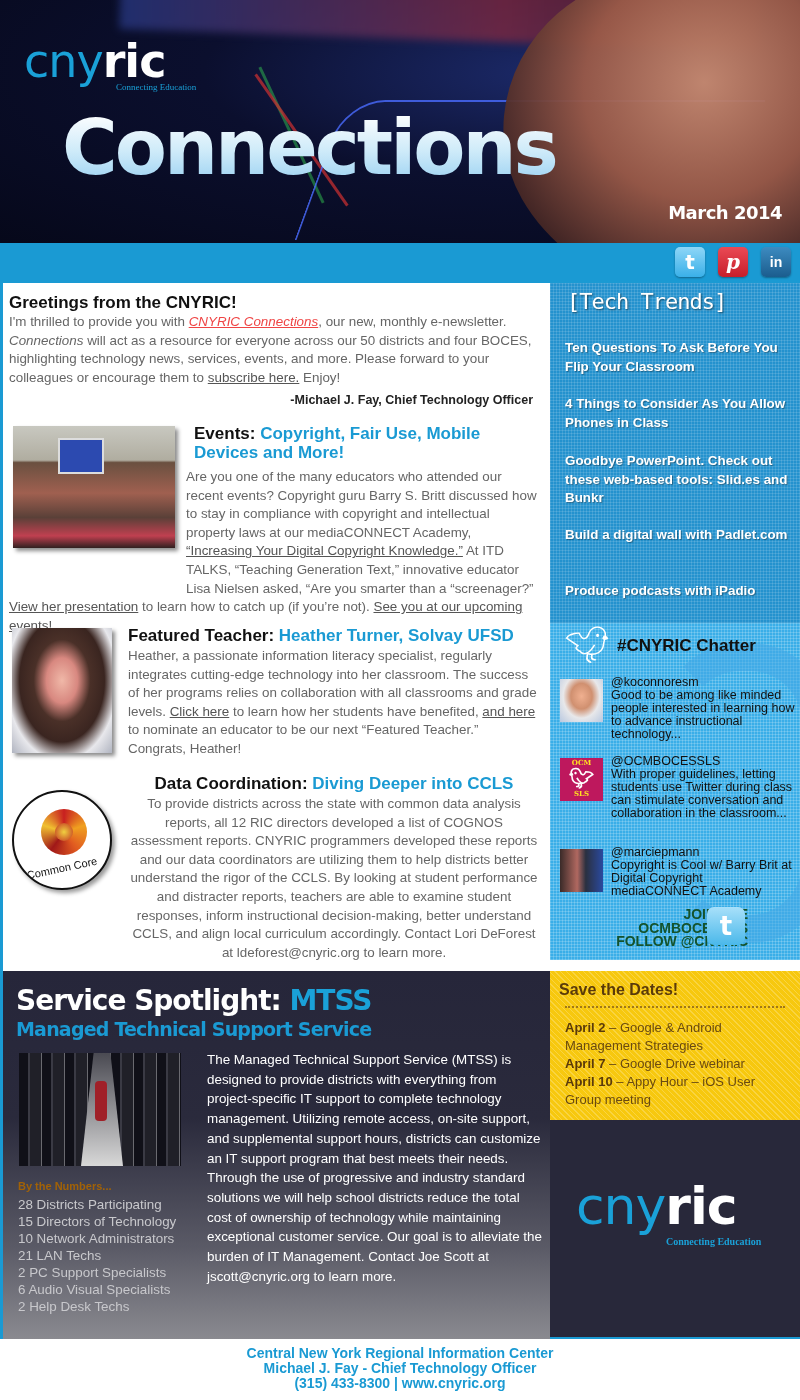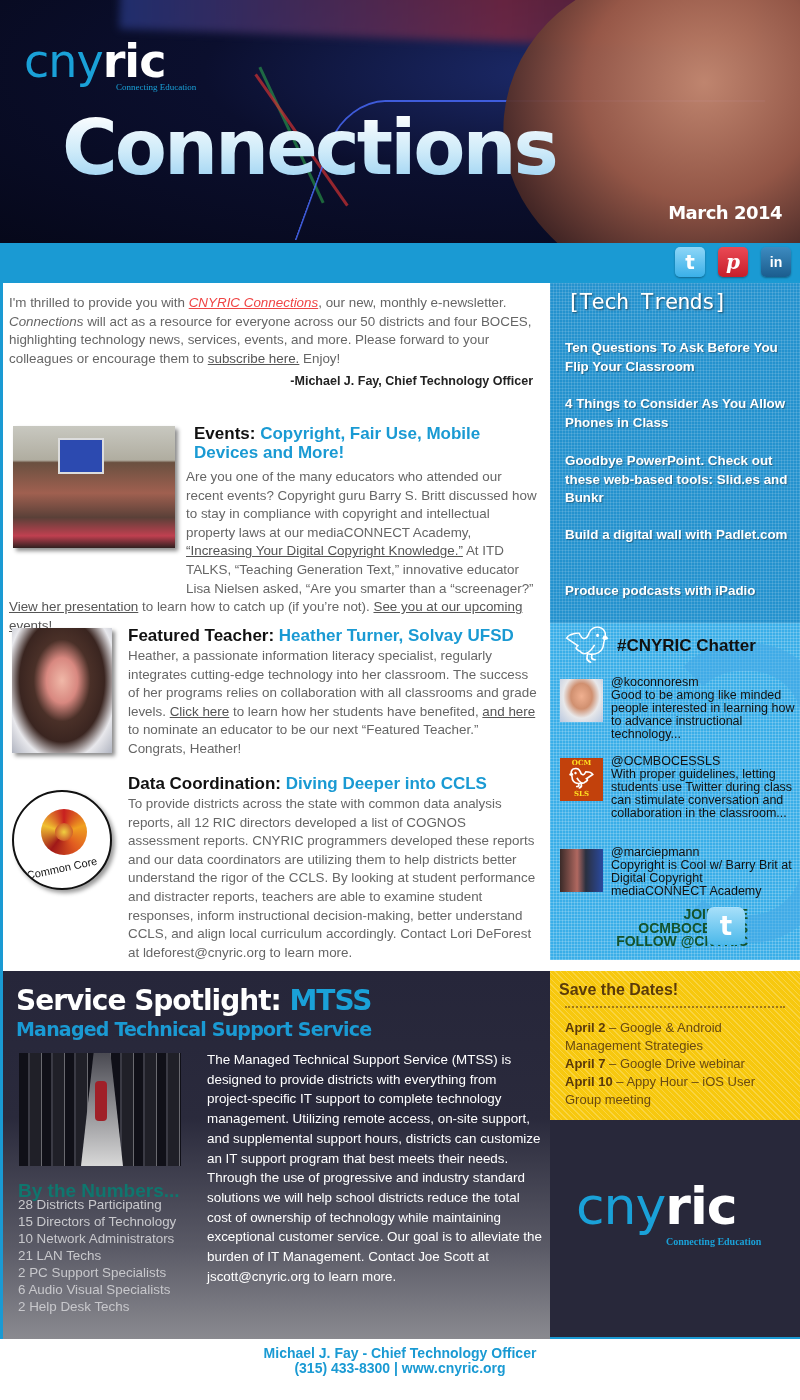--- a/index.html
+++ b/index.html
@@ -61,21 +61,21 @@
   .side-trends .big-bg { position: absolute; left: 110px; top: 360px; width: 170px; height: 300px; border-radius: 80px; border: 28px solid rgba(70,170,230,.55); border-left-color: transparent; }
   .trends-title { position: absolute; left: 17px; top: 6px; font-family: "DejaVu Sans Mono", monospace; font-size: 22px; color: #fff; text-shadow: 1px 1px 2px rgba(0,0,0,.5); letter-spacing: -1px; }
   .trend { position: absolute; left: 15px; width: 230px; font-size: 13.4px; font-weight: bold; color: #fff; line-height: 18.5px; text-shadow: 1px 1px 1px rgba(0,0,0,.35); }
 
   .chatter-bird { position: absolute; left: 564px; top: 624px; font-size: 36px; color: #fff; font-family: "DejaVu Sans", sans-serif; transform: scaleX(-1); }
   .chatter-title { position: absolute; left: 617px; top: 636px; font-size: 17px; font-weight: bold; color: #111; }
   .tweet { position: absolute; left: 560px; width: 235px; }
   .tweet .av { position: absolute; left: 0; top: 0; width: 43px; height: 43px; }
   .tweet .txt { position: absolute; left: 51px; top: -3px; width: 190px; font-size: 12.5px; color: #111; line-height: 13px; }
   .av.p1 { background: radial-gradient(ellipse at 50% 40%, #f0b090 0%, #d09070 35%, #e8e8ea 60%, #b8c8e0 100%); }
-  .av.p2 { background: #c2410c; color: #ffe020; font-size: 7px; font-weight: bold; text-align: center; font-family: "DejaVu Serif", serif; }
+  .av.p2 { background: #be185d; color: #ffe020; font-size: 7px; font-weight: bold; text-align: center; font-family: "DejaVu Serif", serif; }
   .av.p2 .bird { display: block; color: #fff; font-size: 20px; line-height: 22px; font-family: "DejaVu Sans", sans-serif; }
   .av.p3 { background: linear-gradient(90deg, #3a2a28, #b06860 40%, #2a3040 60%, #2a4aa0); }
   .join { position: absolute; left: 567px; top: 908px; width: 135px; text-align: right; font-size: 14px; font-weight: bold; color: #14532d; line-height: 13.5px; margin-left: 46px; }
   .join-btn { position: absolute; left: 707px; top: 907px; width: 38px; height: 38px; border-radius: 7px; background: linear-gradient(#a8e0fa, #4ab8ea); color: #fff; font-size: 26px; font-weight: bold; display: flex; align-items: center; justify-content: center; font-family: "DejaVu Sans", sans-serif; }
 
   .dates { position: absolute; left: 550px; top: 971px; width: 250px; height: 149px;
     background-color: #f7c80e;
     background-image: repeating-linear-gradient(45deg, rgba(255,255,255,.22) 0 1px, transparent 1px 4px); }
   .dates-title { position: absolute; left: 9px; top: 10px; font-size: 16px; font-weight: bold; color: #5a3a0a; text-align: right; }
   .dates-rule { position: absolute; left: 15px; top: 35px; width: 220px; border-top: 2px dotted #a07818; }
@@ -85,21 +85,21 @@
   
   .spot { position: absolute; left: 0; top: 971px; width: 550px; height: 368px; border-left: 3px solid #1a9ad3;
     background: linear-gradient(180deg, #26263a 0%, #2a2a3c 40%, #5a5a66 75%, #8a8a90 100%); }
   .spot-title { position: absolute; left: 16px; top: 984px; font-family: "DejaVu Sans", sans-serif; font-size: 28px; font-weight: bold; color: #fff; letter-spacing: -1px; }
   .spot-title .accent { color: #1aa1d8; }
   .spot-sub { position: absolute; left: 16px; top: 1018px; font-family: "DejaVu Sans", sans-serif; font-size: 19px; font-weight: bold; color: #1a9ad3; letter-spacing: -.8px; }
   .server-photo { position: absolute; left: 19px; top: 1053px; width: 162px; height: 113px;
     background: repeating-linear-gradient(90deg, #101018 0 9px, #3a3a44 9px 11px, #202028 11px 22px, #6a6a70 22px 23px); }
   .server-photo::before { content: ""; position: absolute; left: 62px; top: 0; width: 42px; height: 113px; background: linear-gradient(180deg, #4a4a52, #d8d8d8); clip-path: polygon(30% 0, 70% 0, 100% 100%, 0 100%); }
   .server-photo::after { content: ""; position: absolute; left: 76px; top: 28px; width: 12px; height: 40px; background: #a02028; border-radius: 4px; }
-  .numbers-title { position: absolute; left: 18px; top: 1180px; font-size: 19px; font-weight: bold; color: #0f766e; }
+  .numbers-title { position: absolute; left: 18px; top: 1180px; font-size: 11px; font-weight: bold; color: #a16207; }
   .numbers { position: absolute; left: 18px; top: 1196px; font-size: 13.4px; color: #c8c8cc; line-height: 17px; }
   .spot-body { position: absolute; left: 207px; top: 1050px; width: 335px; font-size: 13.4px; color: #fff; line-height: 19.7px; }
 
   .side-logo { position: absolute; left: 550px; top: 1120px; width: 250px; height: 219px; background: #28283a; border-bottom: 2px solid #1a9ad3; }
   .side-logo .logo-word { position: absolute; left: 26px; top: 60px; font-size: 52px; }
   .side-logo .logo-tag { position: absolute; left: 116px; top: 116px; margin: 0; font-size: 10px; font-weight: bold; }
 
   .footer { position: absolute; left: 0; top: 1346px; width: 800px; text-align: center; font-size: 14px; font-weight: bold; color: #1a9ad3; line-height: 15px; }
 </style>
 </head>
@@ -120,20 +120,21 @@
 </div>
 
 <div class="band"></div>
 <a class="social tw">t</a>
 <a class="social pi">p</a>
 <a class="social li">in</a>
 
 <div class="main"></div>
 
 <div class="section" style="top:293px;">
+  <h2 class="head">Greetings from the CNYRIC!</h2>
   <p class="body" style="margin-top:1px;">
     <span>I'm thrilled to provide you with </span><span class="italic-accent">CNYRIC Connections</span><span>, our new, monthly e-newsletter. </span><i>Connections</i><span> will act as a resource for everyone across our 50 districts and four BOCES, highlighting technology news, services, events, and more.  Please forward to your colleagues or encourage them to </span><a class="link">subscribe here.</a><span>  Enjoy!</span>
   </p>
   <div class="sig">-Michael J. Fay, Chief Technology Officer</div>
 </div>
 
 <div class="photo events"></div>
 <div class="section" style="top:424px;">
   <h2 class="head" style="margin-left:185px;"><span>Events: </span><span class="accent">Copyright, Fair Use, Mobile Devices and More!</span></h2>
   <p class="body" style="margin-top:6px; text-indent:0;">
@@ -146,21 +147,21 @@
   <h2 class="head"><span>Featured Teacher: </span><span class="accent">Heather Turner, Solvay UFSD</span></h2>
   <p class="body" style="margin-top:2px;">
     <span>Heather, a passionate information literacy specialist, regularly integrates cutting-edge technology into her classroom. The success of her programs relies on collaboration with all classrooms and grade levels.  </span><a class="link">Click here</a><span> to learn how her students have benefited, </span><a class="link">and here</a><span> to nominate an educator to be our next “Featured Teacher.” Congrats, Heather!</span>
   </p>
 </div>
 
 <div class="badge-cc">
   <div class="swirl"></div>
   <div class="cc-label">Common Core</div>
 </div>
-<div class="section" style="top:774px; left:128px; width:412px;">
+<div class="section" style="top:774px; left:128px; width:412px;text-align:center;">
   <h2 class="head"><span>Data Coordination: </span><span class="accent">Diving Deeper into CCLS</span></h2>
   <p class="body" style="margin-top:2px;">To provide districts across the state with common data analysis reports, all 12 RIC directors developed a list of COGNOS assessment reports.  CNYRIC programmers developed these reports and our data coordinators are utilizing them to help districts better understand the rigor of the CCLS.  By looking at student performance and distracter reports, teachers are able to examine student responses, inform instructional decision-making, better understand CCLS, and align local curriculum accordingly. Contact Lori DeForest at ldeforest@cnyric.org to learn more.</p>
 </div>
 
 <div class="side-trends">
   <div class="lower"></div>
   <div class="big-bg"></div>
   <div class="trends-title">[Tech Trends]</div>
   <a class="trend" style="top:56px;">Ten Questions To Ask Before You Flip Your Classroom</a>
   <a class="trend" style="top:112px;">4 Things to Consider As You Allow Phones in Class</a>
@@ -226,15 +227,16 @@
   <div>2 Help Desk Techs</div>
 </div>
 <p class="spot-body">The Managed Technical Support Service (MTSS) is designed to provide districts with everything from project-specific IT support to complete technology management. Utilizing remote access, on-site support, and supplemental support hours, districts can customize an IT support program that best meets their needs.   Through the use of progressive and industry standard solutions we will help school districts reduce the total cost of ownership of technology while maintaining exceptional customer service.  Our goal is to alleviate the burden of IT Management.  Contact Joe Scott at jscott@cnyric.org to learn more.</p>
 
 <div class="side-logo">
   <div class="logo-word"><span class="cny">cny</span><span class="ric">ric</span></div>
   <div class="logo-tag">Connecting Education</div>
 </div>
 
 <div class="footer">
+  <div>Central New York Regional Information Center</div>
   <div>Michael J. Fay - Chief Technology Officer</div>
   <div>(315) 433-8300 | www.cnyric.org</div>
 </div>
 
 </body></html>

